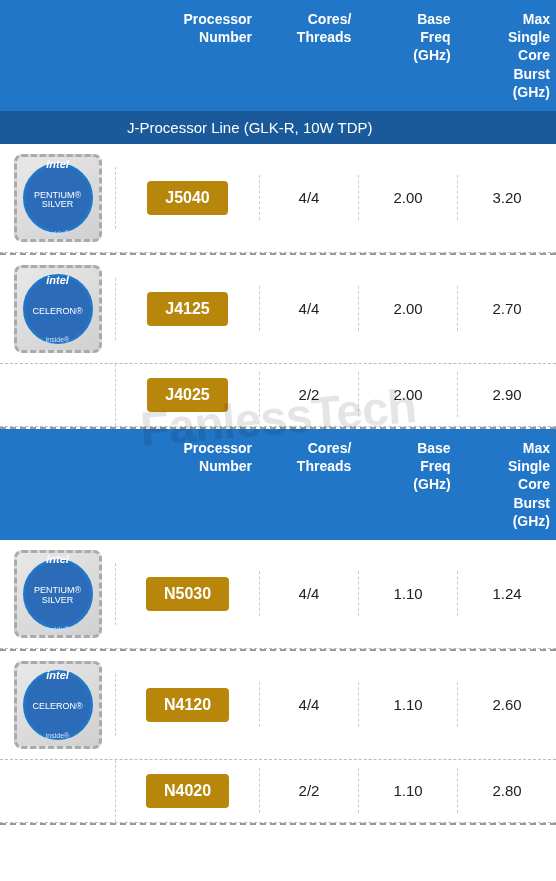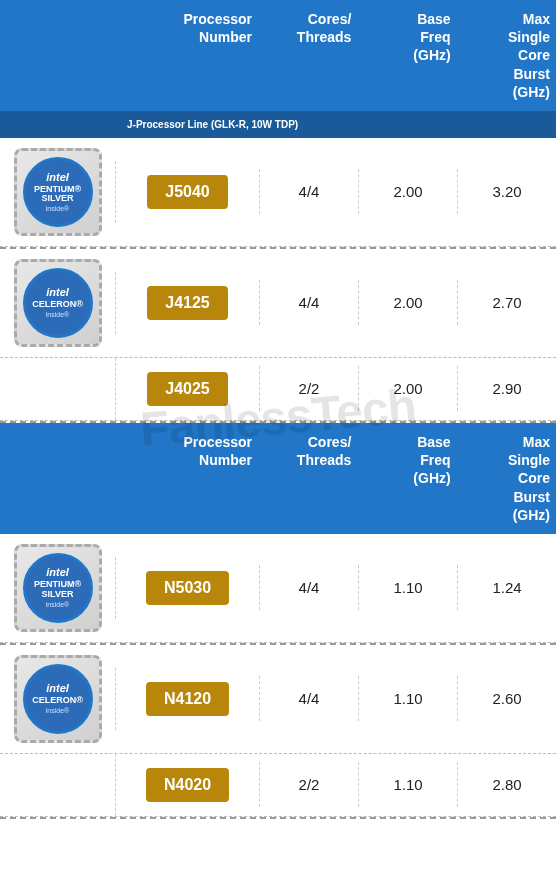--- a/index.html
+++ b/index.html
@@ -40,22 +40,22 @@
     }
 
     .section-label-row {
       display: flex;
       background: #1a5a9a;
       align-items: center;
     }
 
     .section-label {
       color: #fff;
-      font-weight: bold;
-      font-size: 10px;
+      font-weight: normal;
+      font-size: 15px;
       padding: 8px 12px;
       flex: 1;
     }
 
     .data-row {
       display: flex;
       border-bottom: 1px dashed #bbb;
       align-items: center;
     }
 
@@ -111,33 +111,34 @@
     .intel-chip .intel-circle {
       width: 70px;
       height: 70px;
       border-radius: 50%;
       border: 3px solid #2176c7;
       display: flex;
       flex-direction: column;
       align-items: center;
       justify-content: center;
       background: #2c6bb8;
+      gap: 19px;
     }
 
     .intel-chip .intel-logo {
       color: #fff;
       font-style: italic;
       font-size: 11px;
       font-weight: bold;
       line-height: 1;
     }
 
     .intel-chip .brand-name {
       color: #fff;
-      font-weight: bold;
+      font-weight: normal;
       font-size: 9px;
       text-align: center;
       line-height: 1.1;
       margin-top: 2px;
     }
 
     .intel-chip .inside-text {
       color: #cce0ff;
       font-size: 7px;
       margin-top: 1px;

